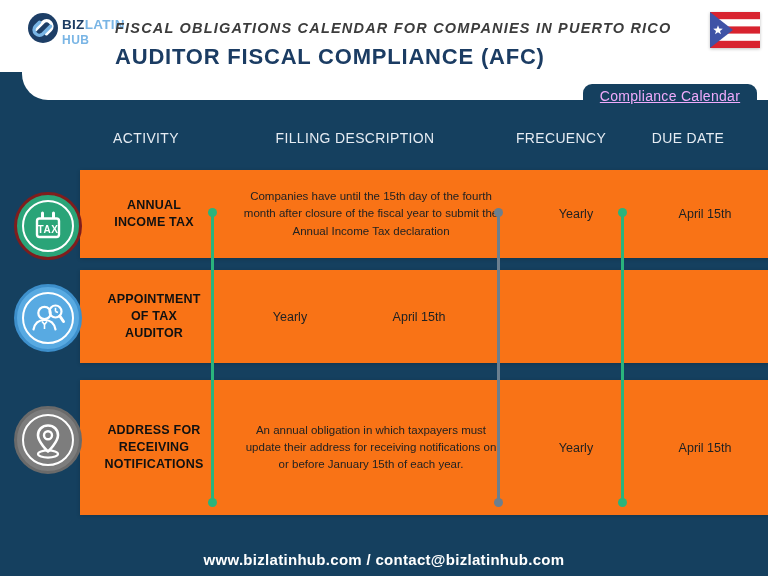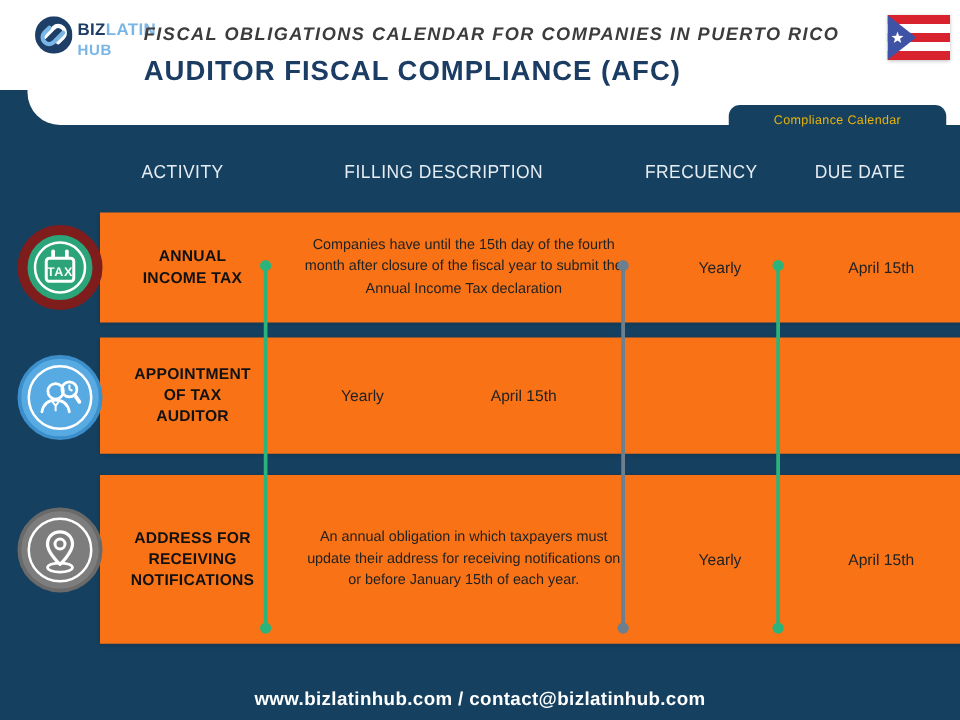--- a/index.html
+++ b/index.html
@@ -21,21 +21,21 @@
   .logo-hub { font-size:12px; font-weight:bold; color:#79b5e5; letter-spacing:0.5px; margin-top:2px; }
   .subtitle { position:absolute; left:115px; top:20px; font-size:14.5px; font-style:italic; font-weight:600;
               letter-spacing:1.2px; color:#3c3c3c; white-space:nowrap; }
   .title { position:absolute; left:115px; top:44px; font-size:22px; font-weight:800; letter-spacing:0.8px;
            color:#1b3c63; white-space:nowrap; }
   .flag { position:absolute; left:710px; top:12px; width:50px; height:36px; box-shadow:0 1px 3px rgba(0,0,0,0.25); }
 
   
   .tab { position:absolute; left:583px; top:84px; width:174px; height:24px; background:#15405f;
          border-radius:9px 9px 0 0; display:flex; align-items:center; justify-content:center; }
-  .tab span { color:#eab308; font-size:10px; letter-spacing:0.3px; }
+  .tab span { color:#f0abfc; font-size:14px; letter-spacing:0.3px;text-decoration:underline; }
 
   
   .col-head { position:absolute; top:129px; transform:translateX(-50%) scaleX(0.93); color:#e6ecf3;
               font-size:15px; font-weight:500; letter-spacing:0.4px; white-space:nowrap; }
   .ch-activity { left:146px; }
   .ch-desc { left:355px; }
   .ch-freq { left:561px; }
   .ch-due { left:688px; }
 
   
@@ -57,21 +57,21 @@
   .cell-activity { width:148px; font-size:12.5px; font-weight:bold; color:#111111; line-height:1.35;
                    letter-spacing:0.2px; white-space:pre-line; padding:0 8px; }
   .cell-desc { width:286px; font-size:11.5px; color:#222222; line-height:1.5; padding:0 14px; }
   .cell-freq { width:124px; font-size:12.5px; color:#222222; }
   .cell-due { width:134px; font-size:12.5px; color:#222222; }
 
   
   .row-icon { position:absolute; left:14px; width:68px; height:68px; border-radius:50%; z-index:6;
               display:flex; align-items:center; justify-content:center; }
   .row-icon::after { content:""; position:absolute; inset:5px; border:2.5px solid #ffffff; border-radius:50%; }
-  .ri-1 { top:180px; background:#2aa478; border:8px solid #7f1d1d; }
+  .ri-1 { top:192px; background:#2aa478; border:3px solid #7f1d1d; }
   .ri-2 { top:284px; background:#58aae2; border:3px solid #3d8fcb; }
   .ri-3 { top:406px; background:#7d7d7d; border:3px solid #6a6a6a; }
   .row-icon svg { width:48px; height:48px; }
 
   
   .footer { position:absolute; left:0; top:551px; width:768px; text-align:center; color:#ffffff;
             font-size:15px; font-weight:bold; letter-spacing:0.3px; z-index:4; }
 </style>
 </head>
 <body>

